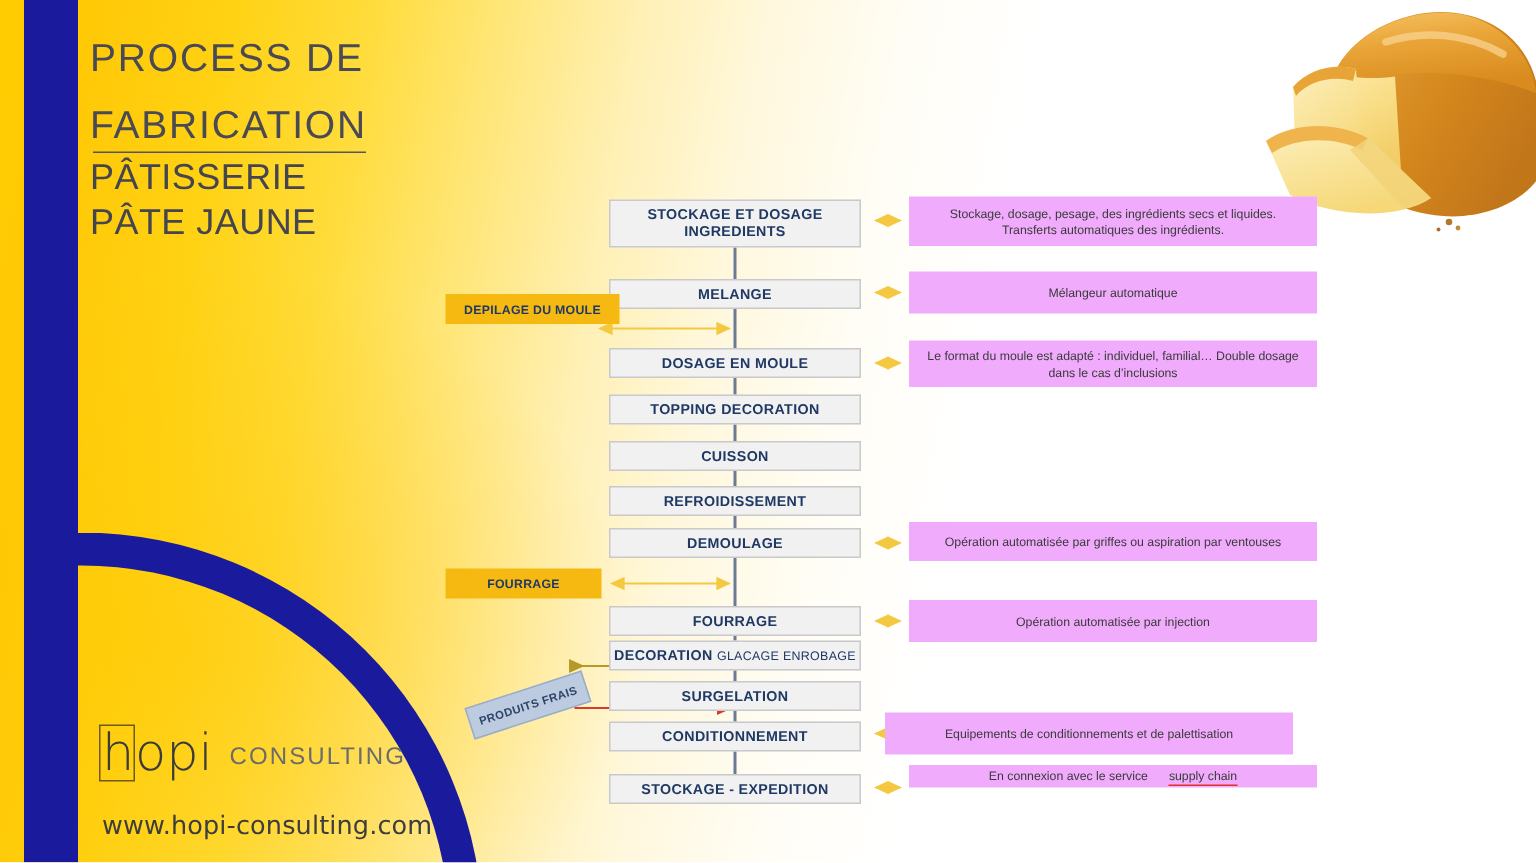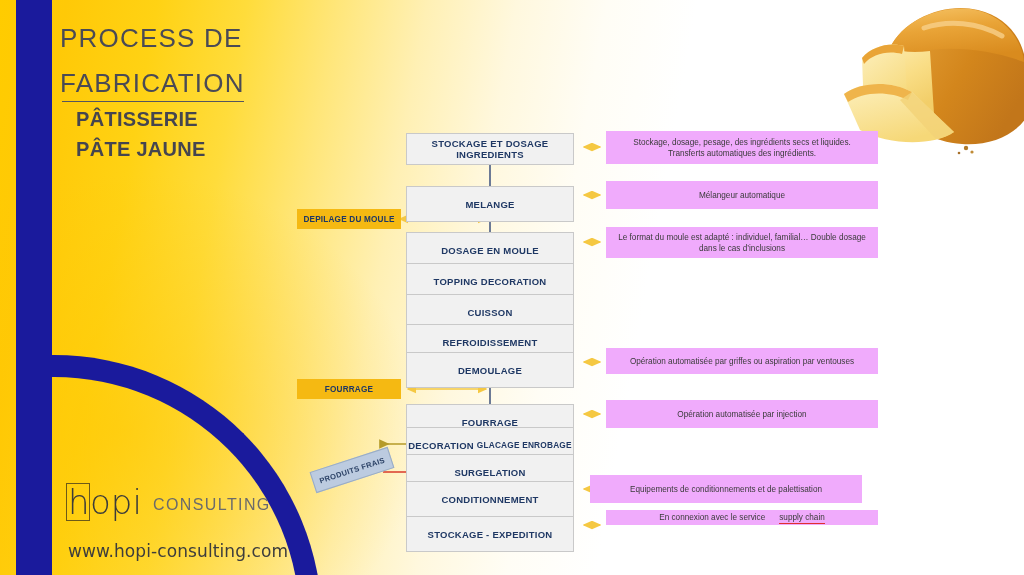--- a/index.html
+++ b/index.html
@@ -48,21 +48,21 @@
   .title-1{
     position:absolute;left:60px;top:16px;width:300px;
     font-size:26px;letter-spacing:1.2px;color:#4A4A55;
     line-height:45px;font-weight:400;
   }
   .title-rule{
     position:absolute;left:62px;top:101px;width:182px;height:1px;background:#55555f;
   }
   .title-2{
     position:absolute;left:60px;top:104px;width:330px;
-    font-size:20px;color:#45454F;font-weight:700;line-height:30px;letter-spacing:.3px;margin-left:16px;
+    font-size:24px;color:#45454F;font-weight:400;line-height:30px;letter-spacing:.3px;
   }
 
   
   .logo{position:absolute;left:66px;top:487px;width:250px;height:40px;}
   .logo-hbox{
     position:absolute;left:0;top:-4px;width:24px;height:38px;
     border:1px solid #6d5a18;box-sizing:border-box;
   }
   .logo-h{
     position:absolute;left:2px;top:-4px;
@@ -86,28 +86,28 @@
 
   
   .cake-wrap{position:absolute;left:838px;top:-4px;width:190px;height:190px;}
   .cake-wrap svg{display:block;}
 
   
   .spine{
     position:absolute;left:489px;top:160px;width:2px;height:365px;background:#6c7a96;
   }
   .step{
-    position:absolute;left:406px;width:168px;height:36px;
+    position:absolute;left:406px;width:168px;height:20px;
     background:#F1F1F1;border:1px solid #C9C9C9;box-sizing:border-box;
     display:flex;align-items:center;justify-content:center;
     color:#1F3864;font-weight:700;font-size:9.5px;letter-spacing:.25px;
     text-align:center;line-height:11px;z-index:3;
   }
   .step.tall{height:32px;}
-  .step .sub{font-size:8.3px;font-weight:700;letter-spacing:.2px;}
+  .step .sub{font-size:8.3px;font-weight:400;letter-spacing:.2px;}
 
   .note{
     position:absolute;background:#f0abfc;
     display:flex;align-items:center;justify-content:center;
     color:#3A3A3A;font-size:8.2px;text-align:center;line-height:11px;
     padding:0 10px;box-sizing:border-box;z-index:3;
   }
   .tag{
     position:absolute;background:#F5B912;height:20px;
     display:flex;align-items:center;justify-content:center;
@@ -288,21 +288,21 @@
     <span>Opération automatisée par injection</span>
   </div>
   <div class="note" style="top:475px;left:590px;width:272px;height:28px">
     <span>Equipements de conditionnements et de palettisation</span>
   </div>
   <div class="note" style="top:510px;left:606px;width:272px;height:15px">
     <span>En connexion avec le service </span>
       <span class="sq-underline">supply chain</span>
   </div>
 
-  <div class="tag" style="top:209px;left:297px;width:104px">
+  <div class="tag" style="top:196px;left:297px;width:116px">
     <span>DEPILAGE DU MOULE</span>
   </div>
   <div class="tag" style="top:379px;left:297px;width:104px">
     <span>FOURRAGE</span>
   </div>
 
   <div class="fresh">
     <span>PRODUITS FRAIS</span>
   </div>
 

